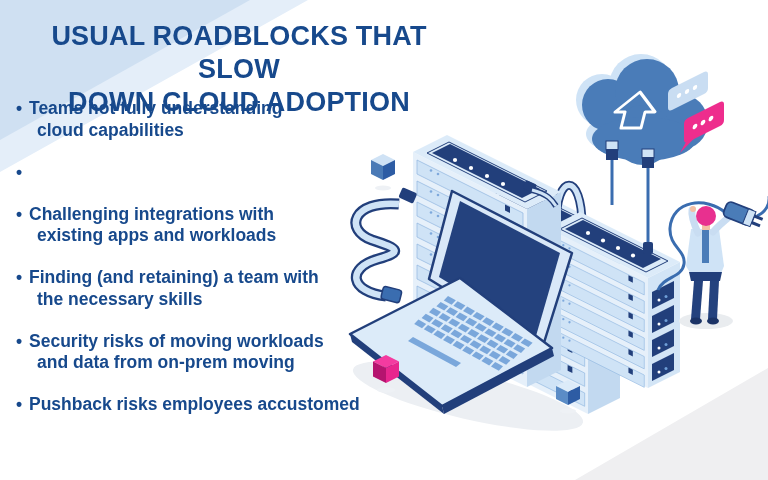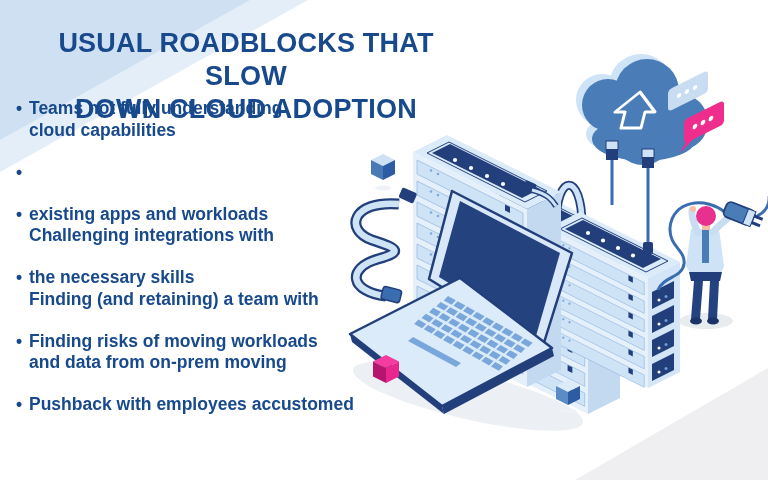--- a/index.html
+++ b/index.html
@@ -1,26 +1,26 @@
 <!DOCTYPE html>
 <html><head>
 <meta charset="utf-8">
 <style>
   html,body{margin:0;padding:0;}
   body{width:768px;height:480px;overflow:hidden;background:#ffffff;position:relative;
        font-family:"Liberation Sans", sans-serif;}
   .art{position:absolute;left:0;top:0;z-index:1;}
-  .title{position:absolute;left:8px;top:20px;width:462px;margin:7px;text-align:center;
+  .title{position:absolute;left:8px;top:20px;width:462px;margin:0;text-align:center;
          font-weight:bold;font-size:27px;line-height:33px;color:#17498c;letter-spacing:.2px;z-index:2;}
   .bullets{position:absolute;left:16px;top:98px;width:430px;margin:0;padding:0;list-style:none;
            z-index:2;color:#17498c;font-weight:bold;font-size:17.5px;line-height:21.5px;}
   .bullets li{display:flex;margin-bottom:20.5px;}
   .marker{width:13px;flex:none;}
   .bl{display:block;}
-  .bl2{}
+  .bl2{margin-left:8px;}
 </style>
 </head>
 <body>
 
 <h1 class="title"><span>USUAL ROADBLOCKS THAT SLOW</span><br><span>DOWN CLOUD ADOPTION</span></h1>
 
 <ul class="bullets" id="bullet-list">
   <li>
     <span class="marker">•</span>
     <span class="btxt">
@@ -29,45 +29,45 @@
       </span>
   </li>
 
   <li>
     <span class="marker">•</span>
   </li>
 
   <li>
     <span class="marker">•</span>
     <span class="btxt">
+        <span class="bl bl1">Challenging integrations with</span>
         <span class="bl bl2">existing apps and workloads</span>
-        <span class="bl bl1">Challenging integrations with</span>
-      </span>
-  </li>
-
-  <li>
-    <span class="marker">•</span>
-    <span class="btxt">
+      </span>
+  </li>
+
+  <li>
+    <span class="marker">•</span>
+    <span class="btxt">
+        <span class="bl bl1">Finding (and retaining) a team with</span>
         <span class="bl bl2">the necessary skills</span>
-        <span class="bl bl1">Finding (and retaining) a team with</span>
-      </span>
-  </li>
-
-  <li>
-    <span class="marker">•</span>
-    <span class="btxt">
-        <span class="bl bl1">Finding risks of moving workloads</span>
+      </span>
+  </li>
+
+  <li>
+    <span class="marker">•</span>
+    <span class="btxt">
+        <span class="bl bl1">Security risks of moving workloads</span>
         <span class="bl bl2">and data from on-prem moving</span>
       </span>
   </li>
 
   <li>
     <span class="marker">•</span>
     <span class="btxt">
-        <span class="bl bl1">Pushback with employees accustomed</span>
+        <span class="bl bl1">Pushback risks employees accustomed</span>
       </span>
   </li>
 </ul>
 
 <svg class="art" viewBox="0 0 768 480" width="768" height="480">
 
   <polygon points="0,0 308,0 0,172" fill="#e4eef9"></polygon>
   <polygon points="0,0 250,0 0,140" fill="#cfe0f2"></polygon>
   <polygon points="575,480 768,368 768,480" fill="#efeff1"></polygon>
 

